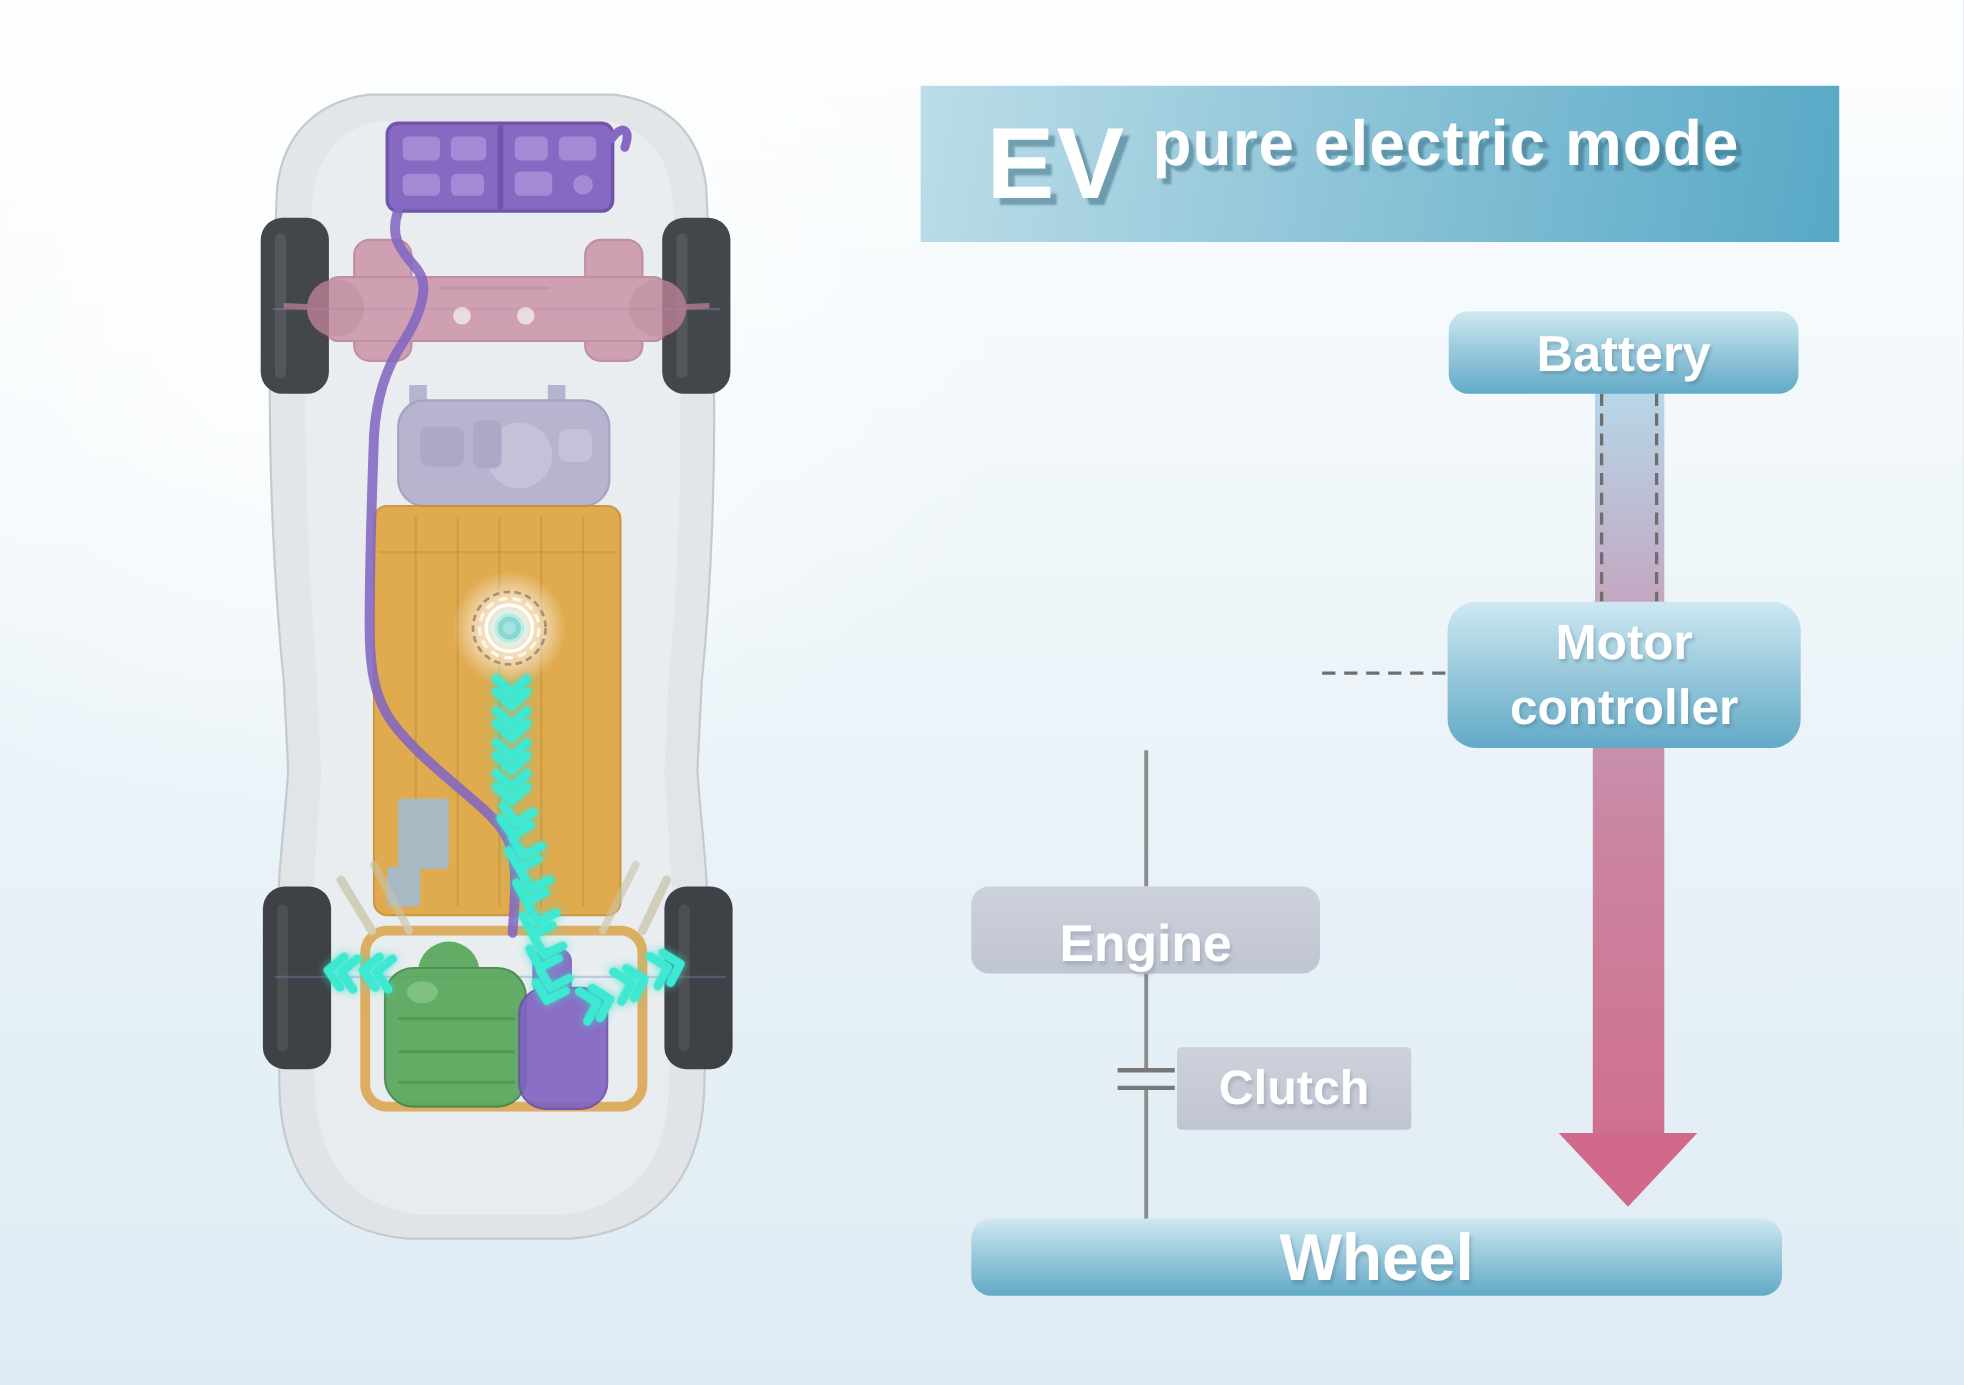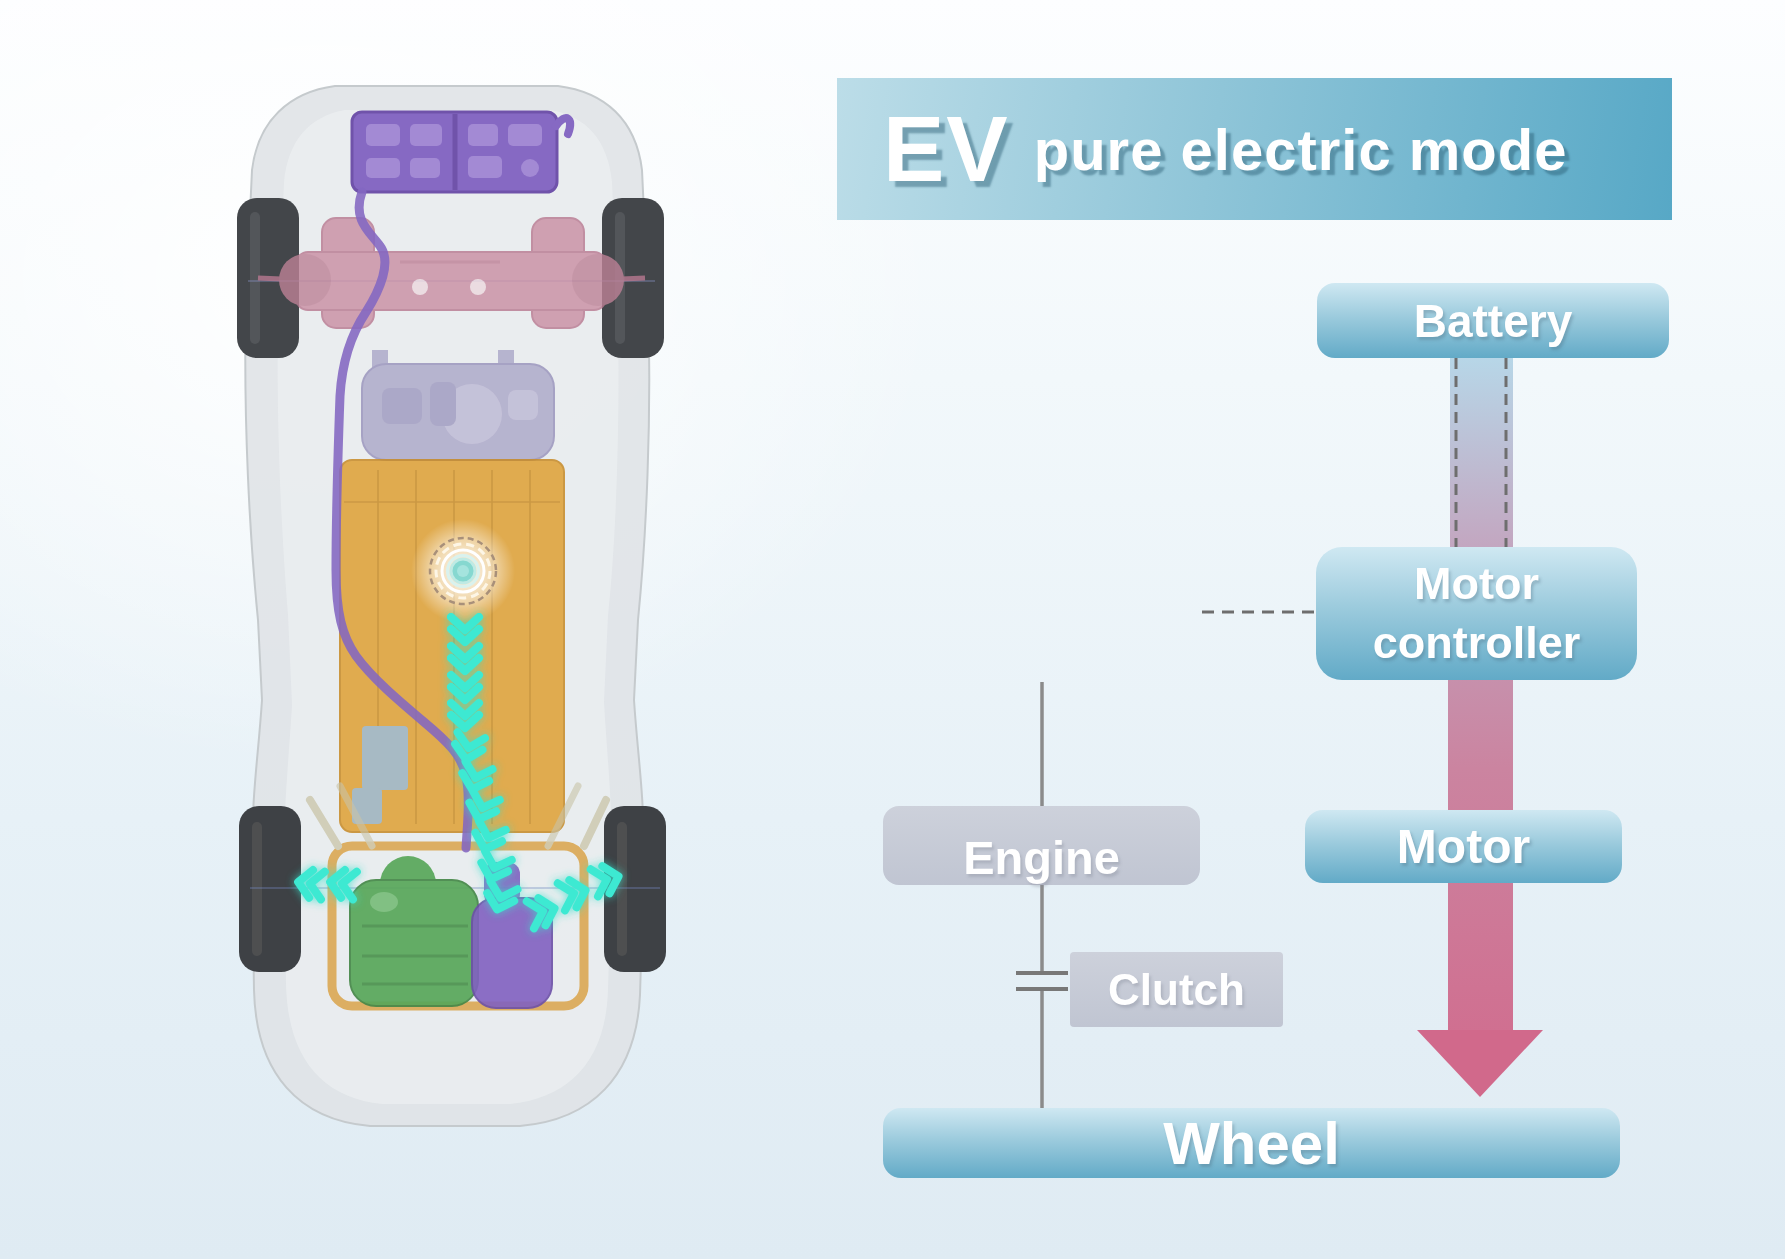--- a/index.html
+++ b/index.html
@@ -11,21 +11,21 @@
     content:"";position:absolute;inset:0;
     background:radial-gradient(ellipse 900px 700px at 18% 22%, rgba(255,255,255,.95) 0%, rgba(255,255,255,0) 70%);
     pointer-events:none;
   }
   svg.art{position:absolute;left:0;top:0;z-index:1;}
   .banner{
     position:absolute;z-index:3;left:837px;top:78px;width:835px;height:142px;
     background:linear-gradient(100deg,#bcdde8 0%,#8fc5d8 45%,#57a8c6 100%);
     display:flex;align-items:center;
   }
-  .banner .t{display:flex;align-items:center;gap:24px;padding-left:46px;color:#ffffff;}
+  .banner .t{display:flex;align-items:flex-start;gap:24px;padding-left:60px;color:#ffffff;}
   .banner .ev{font-size:92px;font-weight:bold;letter-spacing:2px;text-shadow:6px 6px 2px rgba(40,92,114,.45);}
   .banner .rest{font-size:58px;font-weight:bold;letter-spacing:1px;text-shadow:5px 5px 2px rgba(40,92,114,.45);}
   .box{
     position:absolute;z-index:2;display:flex;align-items:center;justify-content:center;
     color:#fff;font-weight:bold;text-align:center;
   }
   .box span{text-shadow:2px 3px 3px rgba(70,100,120,.30);}
   .blue{background:linear-gradient(180deg,#cfe8f2 0%,#9ccbdd 45%,#62aac7 100%);}
   .gray{background:linear-gradient(180deg,#cdd1db 0%,#c0c5d2 100%);}
   .gray span{text-shadow:2px 3px 3px rgba(130,135,150,.35);}
@@ -208,36 +208,33 @@
     </g>
   </svg>
 
   <div class="banner">
     <div class="t">
       <span class="ev">EV</span>
       <span class="rest">pure electric mode</span>
     </div>
   </div>
 
-  <div class="box blue" style="left:1317px;top:283px;width:352px;height:75px;border-radius:18px;font-size:46px;">
+  <div class="box blue" style="left:1317px;top:283px;width:318px;height:75px;border-radius:18px;font-size:46px;">
     <span>Battery</span>
   </div>
 
 
   <div class="box blue" style="left:1316px;top:547px;width:321px;height:133px;border-radius:26px;font-size:45px;line-height:1.3;padding:0 44px;box-sizing:border-box;">
     <span>Motor controller</span>
   </div>
 
   <div class="box gray" style="left:883px;top:806px;width:317px;height:79px;border-radius:16px;font-size:47px;align-items:flex-end;">
     <span>Engine</span>
   </div>
 
-  <div class="box blue" style="left:1305px;top:810px;width:317px;height:73px;border-radius:18px;font-size:48px;">
-    <span>Motor</span>
-  </div>
 
   <div class="box gray" style="left:1070px;top:952px;width:213px;height:75px;border-radius:4px;font-size:44px;">
     <span>Clutch</span>
   </div>
 
   <div class="box blue" style="left:883px;top:1108px;width:737px;height:70px;border-radius:18px;font-size:60px;">
     <span>Wheel</span>
   </div>
 
 </div>

